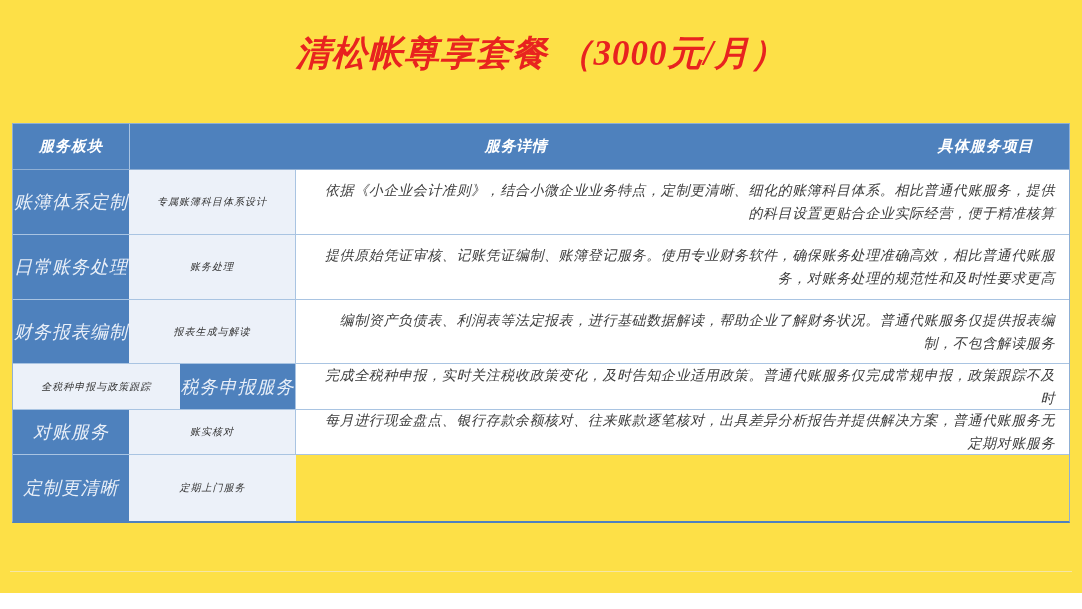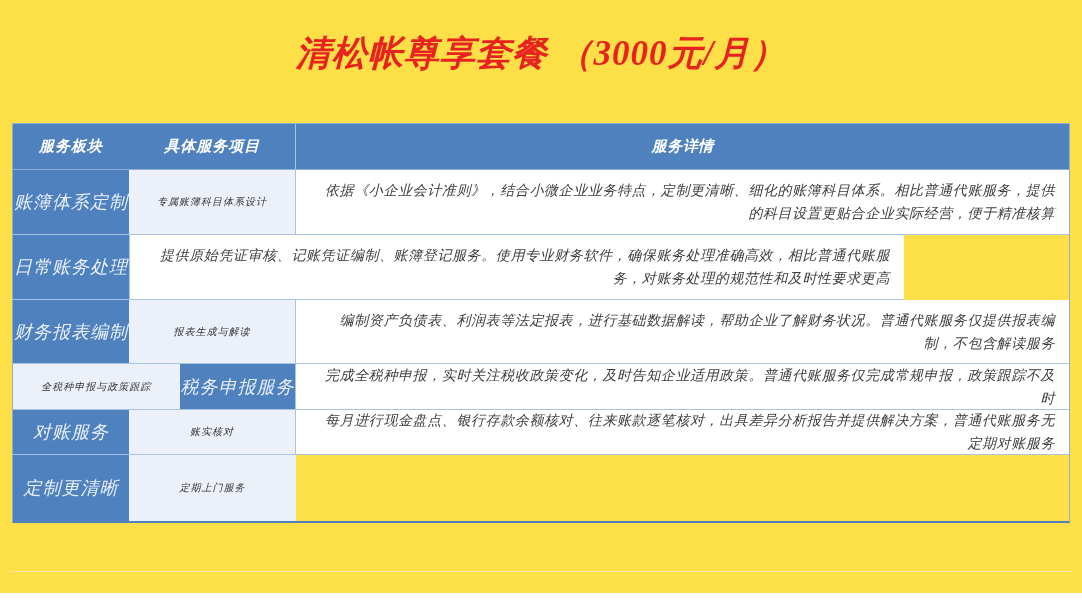--- a/index.html
+++ b/index.html
@@ -38,32 +38,33 @@
 <body>
 
 <div class="slide">
 
   <div class="title">清松帐尊享套餐 （3000元/月）</div>
 
   <div class="svc-table">
 
     <div class="row header">
       <div class="cell c1 h46">服务板块</div>
+      <div class="cell c3 h46">服务详情</div>
       <div class="cell c2 h46">具体服务项目</div>
-      <div class="cell c3 h46">服务详情</div>
     </div>
 
     <div class="row">
       <div class="cell c1 h65">账簿体系定制</div>
       <div class="cell c2 h65">专属账簿科目体系设计</div>
       <div class="cell c3 h65">依据《小企业会计准则》，结合小微企业业务特点，定制更清晰、细化的账簿科目体系。相比普通代账服务，提供的科目设置更贴合企业实际经营，便于精准核算</div>
     </div>
 
     <div class="row">
       <div class="cell c1 h65">日常账务处理</div>
+      <div class="cell c2 h65">账务处理</div>
       <div class="cell c3 h65">提供原始凭证审核、记账凭证编制、账簿登记服务。使用专业财务软件，确保账务处理准确高效，相比普通代账服务，对账务处理的规范性和及时性要求更高</div>
     </div>
 
     <div class="row">
       <div class="cell c1 h64">财务报表编制</div>
       <div class="cell c2 h64">报表生成与解读</div>
       <div class="cell c3 h64">编制资产负债表、利润表等法定报表，进行基础数据解读，帮助企业了解财务状况。普通代账服务仅提供报表编制，不包含解读服务</div>
     </div>
 
     <div class="row">

